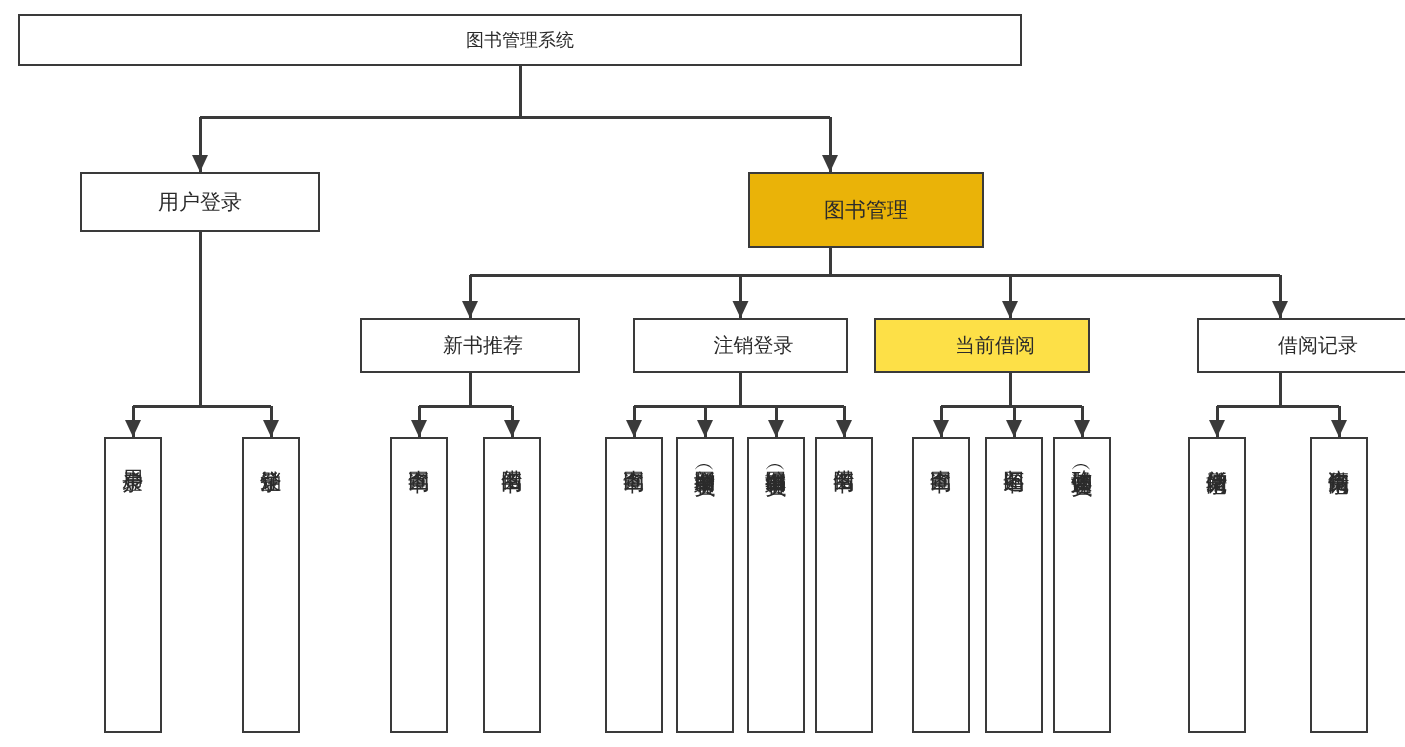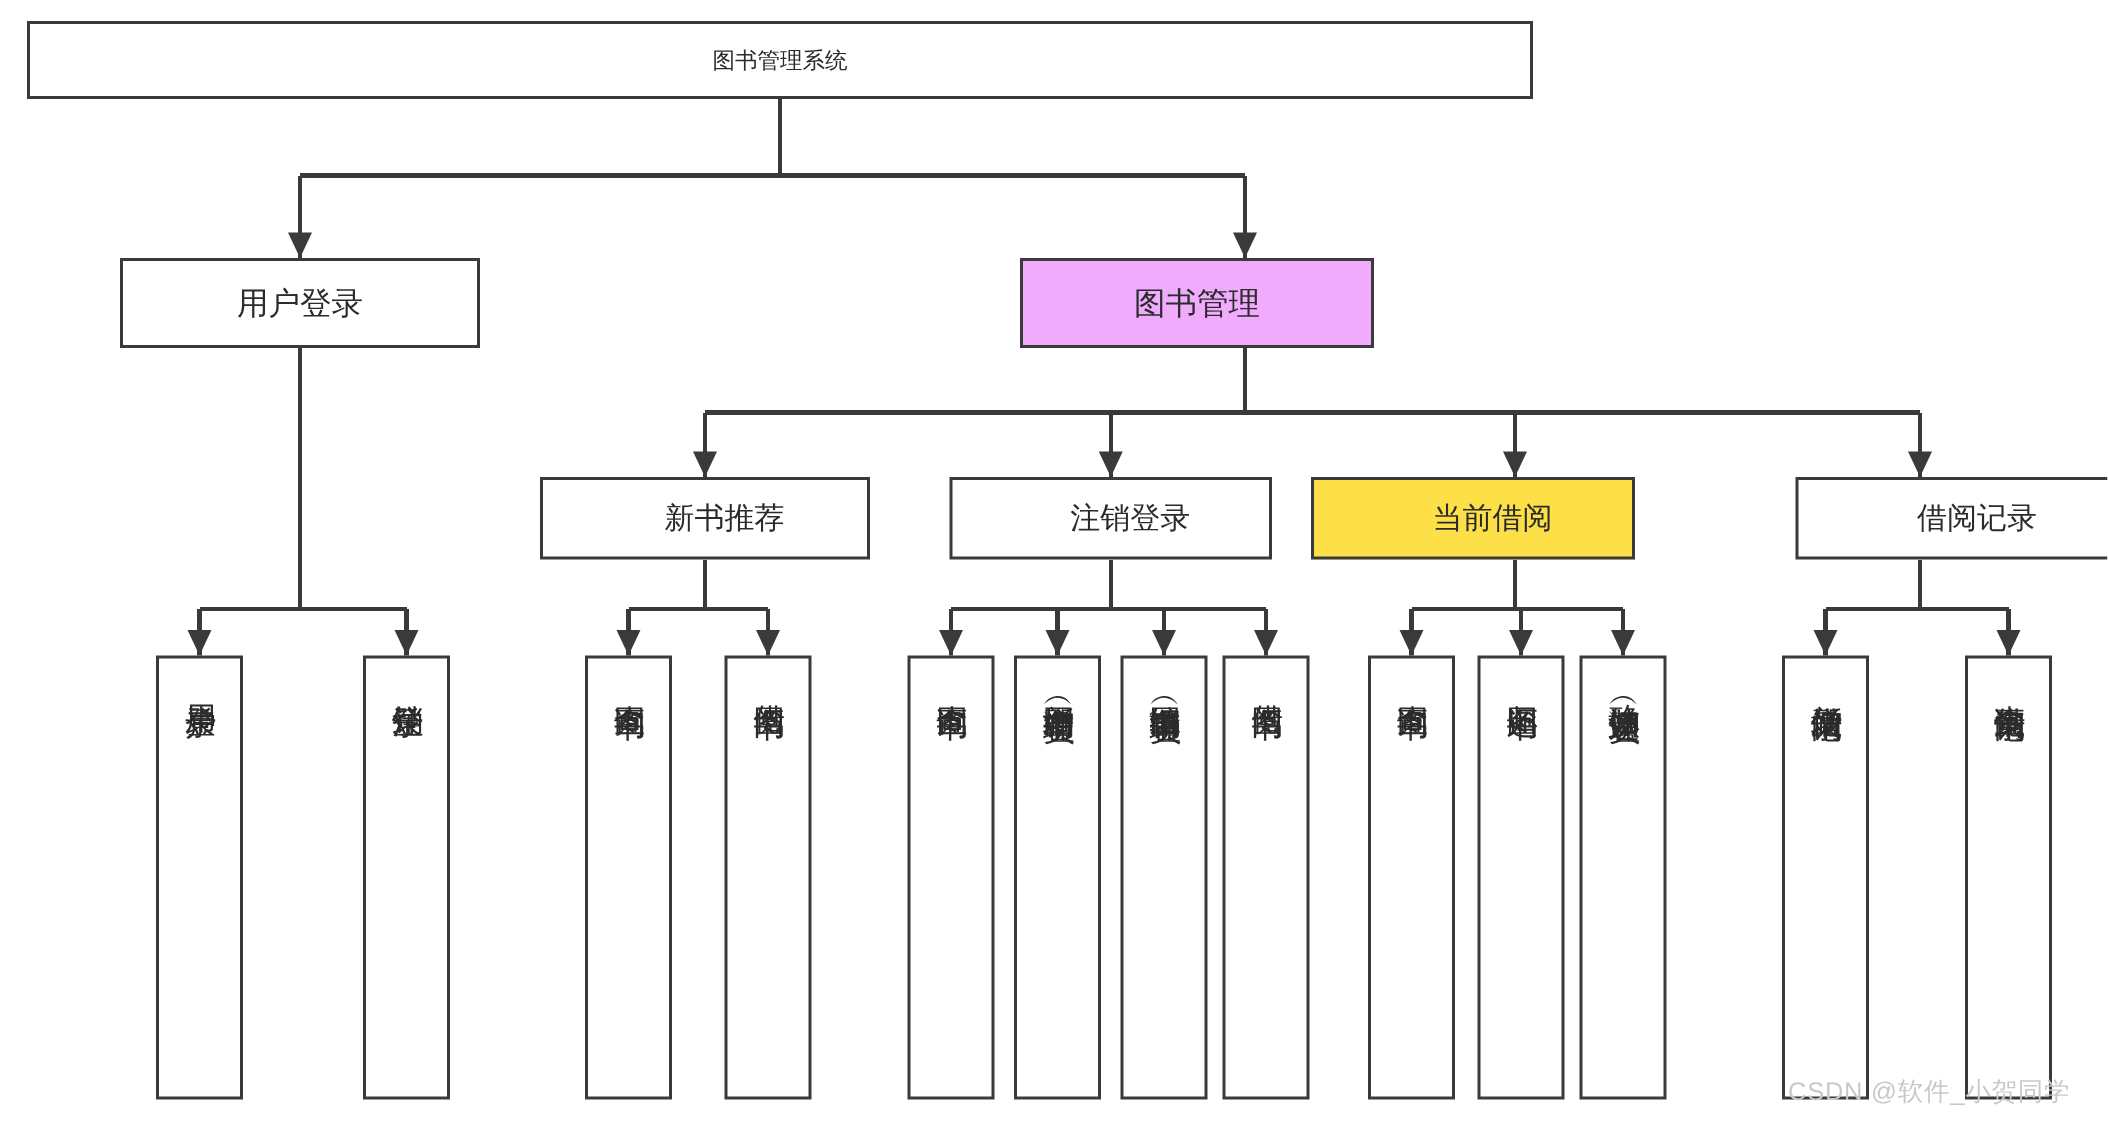--- a/index.html
+++ b/index.html
@@ -32,21 +32,21 @@
     box-sizing: border-box;
     background: #ffffff;
     border: 2px solid #3a3a3a;
     display: flex;
     align-items: center;
     justify-content: center;
     color: #2b2b2b;
     z-index: 2;
   }
   .node.root {
-    font-size: 15px;
+    font-size: 18px;
   }
   .node.tier1 {
     font-size: 21px;
   }
   .node.tier2 {
     font-size: 20px;
     padding-left: 26px;
   }
   
   .node.leaf {
@@ -130,21 +130,21 @@
       <line x1="1339" y1="406" x2="1339" y2="437" stroke="#3a3a3a" stroke-width="3" shape-rendering="crispEdges"></line>
       <path d="M1331 420 L1347 420 L1339 437 Z" fill="#3a3a3a"></path>
     </svg>
   <div id="node-layer">
       <div class="node root" style="left: 18px; top: 14px; width: 1004px; height: 52px; border-color: rgb(58, 58, 58); background: rgb(255, 255, 255); color: rgb(43, 43, 43);">
         <span>图书管理系统</span>
       </div>
       <div class="node tier1" style="left: 80px; top: 172px; width: 240px; height: 60px; border-color: rgb(58, 58, 58); background: rgb(255, 255, 255); color: rgb(43, 43, 43);">
         <span>用户登录</span>
       </div>
-      <div class="node tier1" style="left: 680px; top: 172px; width: 236px; height: 60px; border-color: rgb(58, 58, 58); background: #f0abfc; color: rgb(43, 43, 43);">
+      <div class="node tier1" style="left: 748px; top: 172px; width: 236px; height: 76px; border-color: rgb(58, 58, 58); background: #eab308; color: rgb(43, 43, 43);">
         <span>图书管理</span>
       </div>
       <div class="node tier2" style="left: 360px; top: 318px; width: 220px; height: 55px; border-color: rgb(58, 58, 58); background: rgb(255, 255, 255); color: rgb(43, 43, 43);">
         <span>新书推荐</span>
       </div>
       <div class="node tier2" style="left: 633px; top: 318px; width: 215px; height: 55px; border-color: rgb(58, 58, 58); background: rgb(255, 255, 255); color: rgb(43, 43, 43);">
         <span>注销登录</span>
       </div>
       <div class="node tier2" style="left: 874px; top: 318px; width: 216px; height: 55px; border-color: rgb(58, 58, 58); background: #fde047; color: rgb(43, 43, 43);">
         <span>当前借阅</span>
@@ -185,14 +185,13 @@
       <div class="node leaf" style="left: 1053px; top: 437px; width: 58px; height: 296px; border-color: rgb(58, 58, 58); background: rgb(255, 255, 255); color: rgb(43, 43, 43);">
         <span class="vlabel">确认归还（管理员）</span>
       </div>
       <div class="node leaf" style="left: 1188px; top: 437px; width: 58px; height: 296px; border-color: rgb(58, 58, 58); background: rgb(255, 255, 255); color: rgb(43, 43, 43);">
         <span class="vlabel">新增借阅记录</span>
       </div>
       <div class="node leaf" style="left: 1310px; top: 437px; width: 58px; height: 296px; border-color: rgb(58, 58, 58); background: rgb(255, 255, 255); color: rgb(43, 43, 43);">
         <span class="vlabel">查询借阅记录</span>
       </div>
     </div>
-  <div class="watermark" style="left: 1192px; top: 716px; color: rgb(201, 201, 201);">CSDN @软件_小贺同学</div>
 </div>
 
 </body></html>

